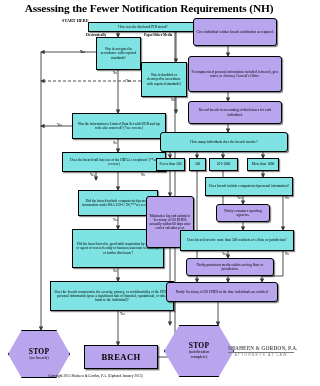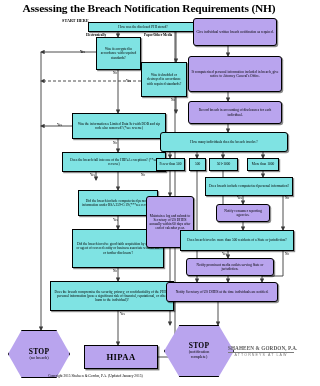--- a/index.html
+++ b/index.html
@@ -114,21 +114,21 @@
     font-size:3.6px;color:#000;white-space:nowrap;
   }
 
   svg.wires{position:absolute;left:0;top:0;width:298px;height:386px;pointer-events:none;}
 </style>
 </head>
 <body>
 
 <div id="chart">
 
-  <div class="title">Assessing the Breach Notification Requirements (NH)</div>
+  <div class="title">Assessing the Fewer Notification Requirements (NH)</div>
 
   <div class="starthere" style="left:62px;top:18px;">START HERE</div>
 
   <svg class="wires" viewBox="0 0 298 386">
     <defs>
       <marker id="ah" markerWidth="5" markerHeight="5" refX="4" refY="2.5" orient="auto">
         <path d="M0,0 L5,2.5 L0,5 z" fill="#3a3a3a"></path>
       </marker>
     </defs>
     <g stroke="#3a3a3a" stroke-width="0.9" fill="none" marker-end="url(#ah)">
@@ -233,21 +233,21 @@
   <div class="node cyan" style="left:50px;top:281px;width:124px;height:30px;">
     <span>Does the breach compromise the security, privacy, or confidentiality of the PHI or personal information (pose a significant risk of financial, reputational, or other harm to the individual)?</span>
   </div>
 
   <div class="hex" style="left:8px;top:330px;width:62px;height:48px;">
     <div class="big">STOP</div>
     <div class="small">(no breach)</div>
   </div>
 
   <div class="breachbox" style="left:84px;top:345px;width:74px;height:24px;">
-    <span>HIPAA</span>
+    <span>BREACH</span>
   </div>
 
   <div class="node purple rounded" style="left:193px;top:18px;width:84px;height:28px;">
     <span>Give individual written breach notification as required.</span>
   </div>
 
   <div class="node purple rounded" style="left:188px;top:56px;width:94px;height:36px;">
     <span>If computerized personal information included in breach, give notice to Attorney General's Office.</span>
   </div>
 

